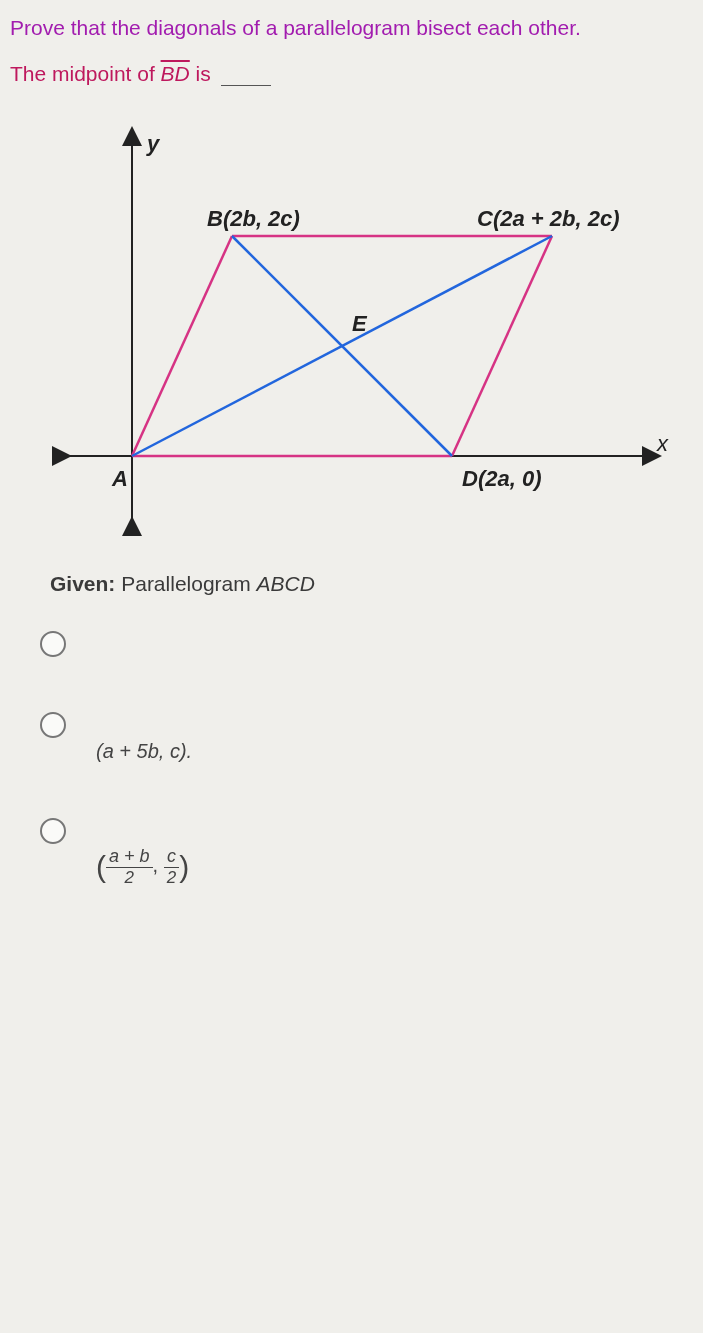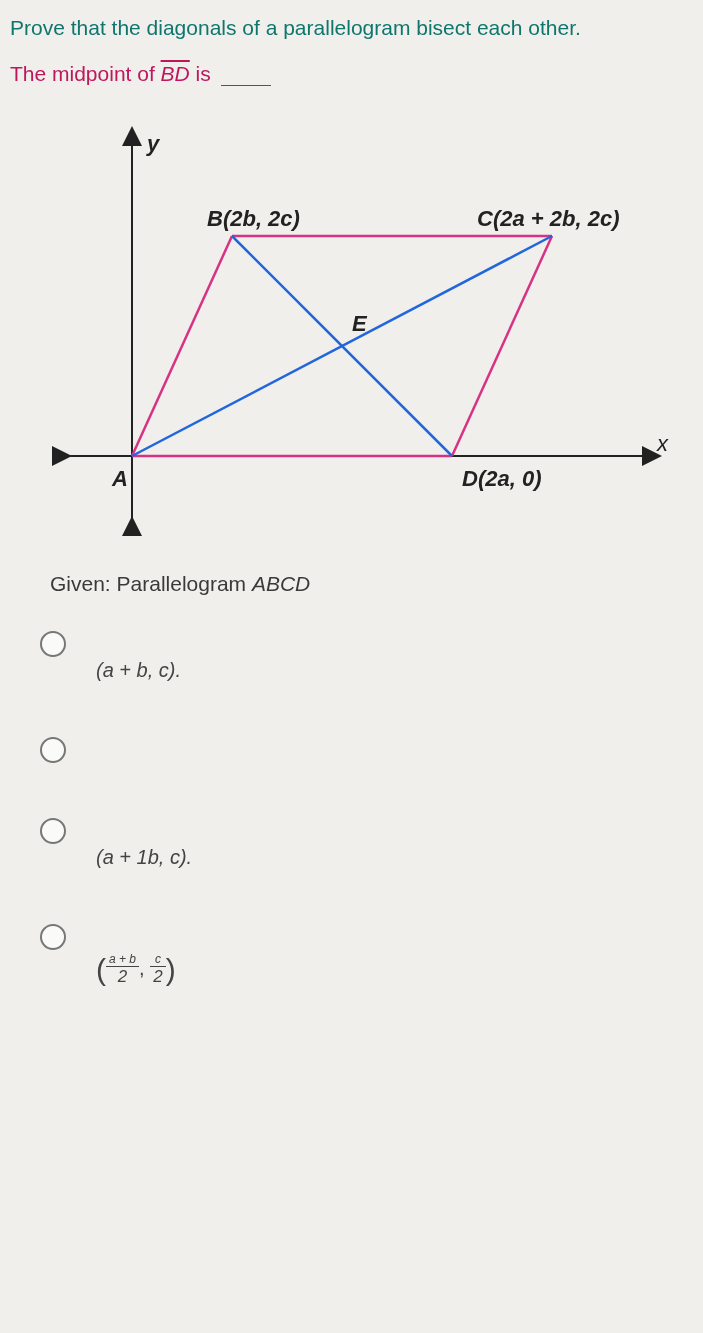--- a/index.html
+++ b/index.html
@@ -7,21 +7,21 @@
     font-family: Arial, Helvetica, sans-serif;
     background: #f0efeb;
     width: 703px;
     height: 1333px;
     padding: 12px 10px;
     color: #3a3a3a;
     position: relative;
   }
   .question-text {
     font-size: 21px;
-    color: #0f766e;
+    color: #a21caf;
     line-height: 1.5;
     margin-bottom: 18px;
   }
   .prompt-line {
     font-size: 21px;
     color: #be185d;
     margin-bottom: 20px;
   }
   .overline {
     text-decoration: overline;
@@ -37,21 +37,21 @@
   .diagram-wrap {
     width: 640px;
     height: 440px;
     margin: 0 auto 20px;
   }
   .given-prove {
     padding: 0 40px 30px;
     font-size: 21px;
     line-height: 1.7;
   }
-  .given-prove b { font-weight: normal; text-align: center; }
+  .given-prove b { font-weight: bold; text-align: center; }
   .given-prove i { font-style: italic; margin-top: 43px; }
   .options {
     padding-left: 30px;
   }
   .option {
     display: flex;
     align-items: flex-start;
     margin-bottom: 55px;
   }
   .radio {
@@ -69,21 +69,21 @@
     color: #444;
     font-style: italic;
     padding-top: 28px;
   }
   .frac {
     display: inline-block;
     text-align: center;
     vertical-align: middle;
     font-style: italic;
   }
-  .frac .num { display: block; border-bottom: 1px solid #444; padding: 0 3px; font-size: 12px; }
+  .frac .num { display: block; border-bottom: 1px solid #444; padding: 0 3px; font-size: 18px; }
   .frac .den { display: block; padding: 0 3px; font-size: 17px; }
   .paren { font-size: 30px; vertical-align: middle; font-style: normal; }
   svg text { font-family: Arial, sans-serif; }
 </style>
 </head>
 <body>
 
 <div class="question-text">Prove that the diagonals of a parallelogram bisect each other.</div>
 
 <div class="prompt-line">
@@ -120,32 +120,28 @@
 </div>
 
 <div class="given-prove">
   <div>
     <b>Given:</b><span> Parallelogram </span><i>ABCD</i>
   </div>
 </div>
 
 <div class="options">
 
-  <div class="option">
-    <div class="radio"></div>
-    <div class="option-text">(a + b, c).</div>
-  </div>
 
   <div class="option">
     <div class="radio"></div>
   </div>
 
   <div class="option">
     <div class="radio"></div>
-    <div class="option-text">(a + 1b, c).</div>
+    <div class="option-text">(a + 5b, c).</div>
   </div>
 
   <div class="option" style="margin-bottom:0;">
     <div class="radio"></div>
     <div class="option-text">
       <span class="paren">(</span><span class="frac"><span class="num">a + b</span><span class="den">2</span></span><span style="font-style:normal;">, </span><span class="frac"><span class="num">c</span><span class="den">2</span></span><span class="paren">)</span>
     </div>
   </div>
 
 </div>

